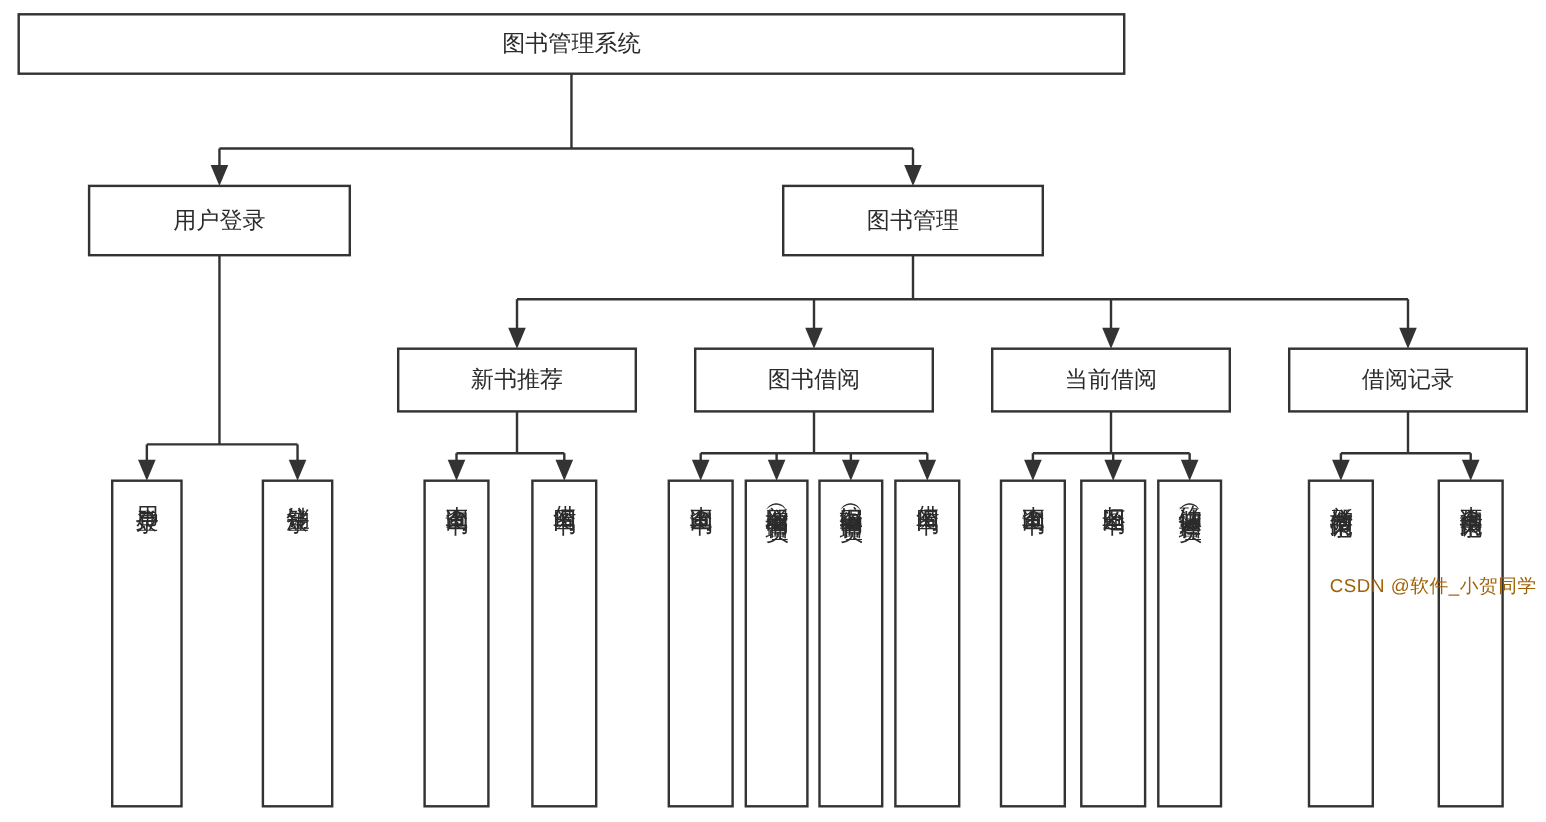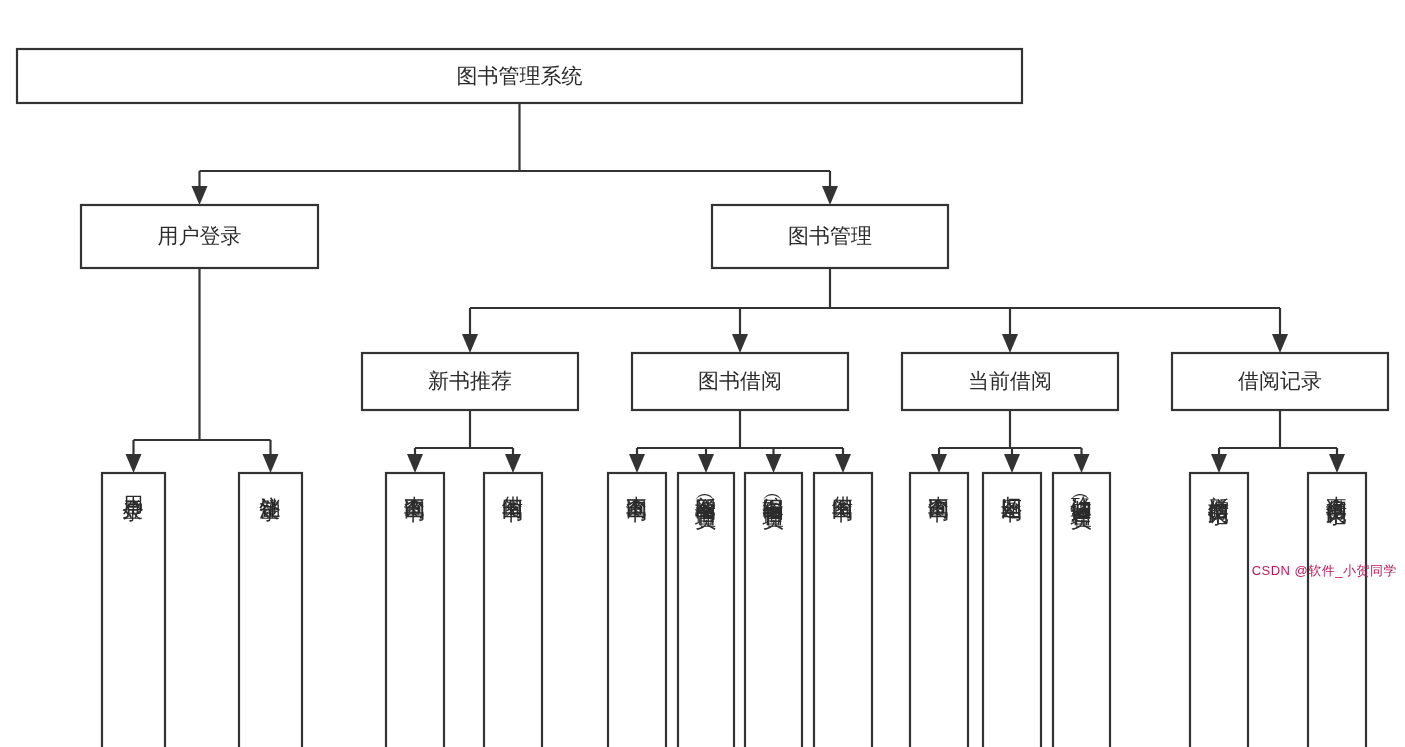--- a/index.html
+++ b/index.html
@@ -11,21 +11,20 @@
     width: 1405px;
     height: 747px;
     font-family: "Liberation Sans", "DejaVu Sans", sans-serif;
     overflow: hidden;
     position: relative;
   }
   #diagram-root {
     position: relative;
     width: 1405px;
     height: 548px;
-    margin-top: 36px;
   }
   svg.tree-canvas {
     position: absolute;
     top: 0;
     left: 0;
     width: 1405px;
     height: 747px;
     display: block;
   }
   .node-box {
@@ -65,22 +64,22 @@
     display: flex;
     align-items: flex-start;
     justify-content: center;
     pointer-events: none;
   }
   .watermark {
     position: absolute;
     right: 8px;
     bottom: 4px;
     font-family: "Liberation Sans", "DejaVu Sans", sans-serif;
-    font-size: 13px;
-    color: #be185d;
+    font-size: 17px;
+    color: #a16207;
     letter-spacing: 0.5px;
     white-space: nowrap;
   }
 </style>
 </head>
 <body>
 
 <div id="diagram-root">
   <svg class="tree-canvas" viewBox="0 0 1405 747" xmlns="http://www.w3.org/2000/svg">
     <defs>

